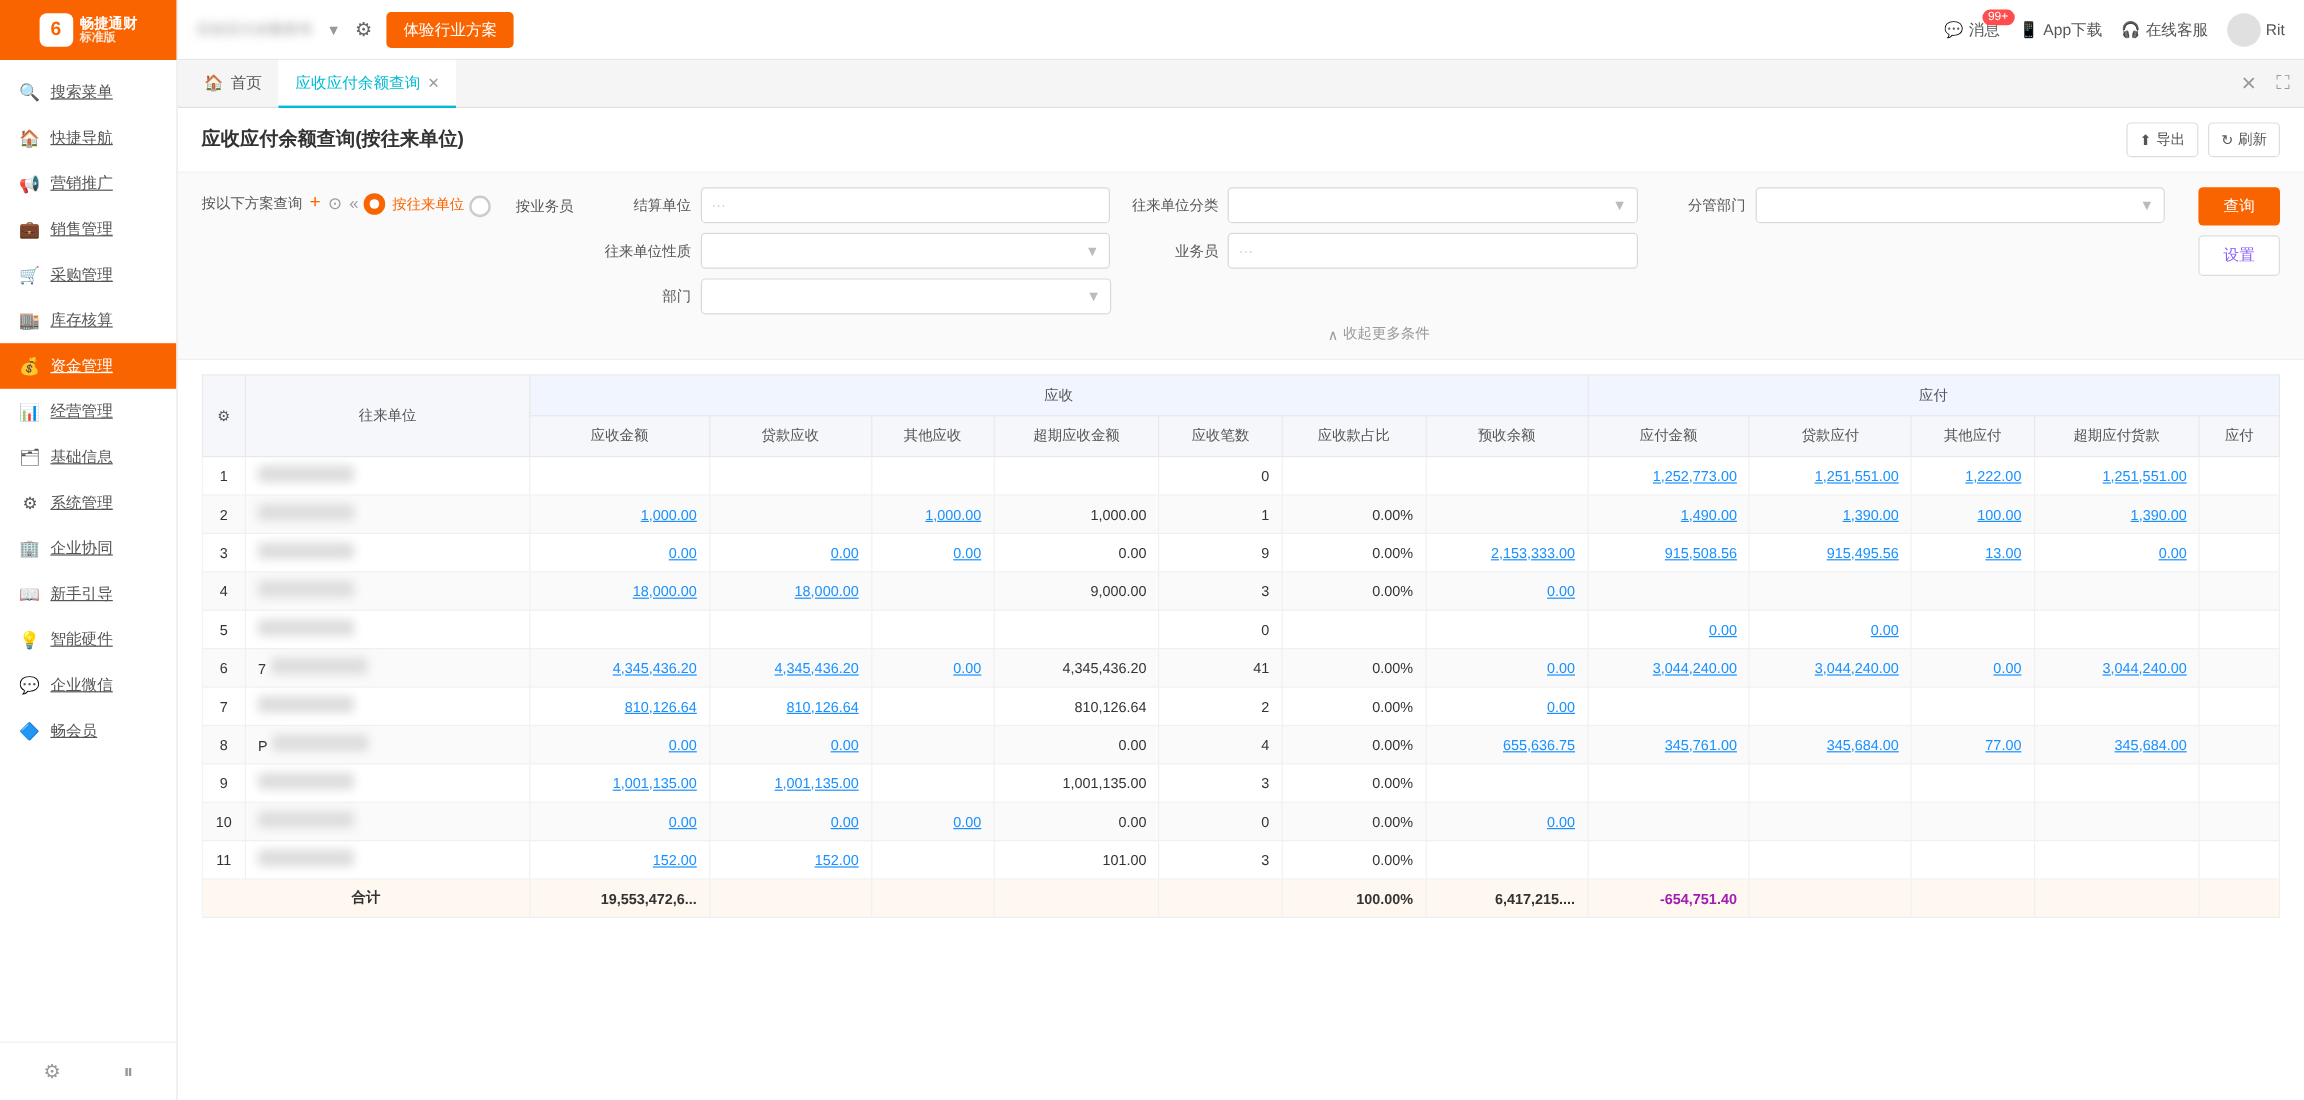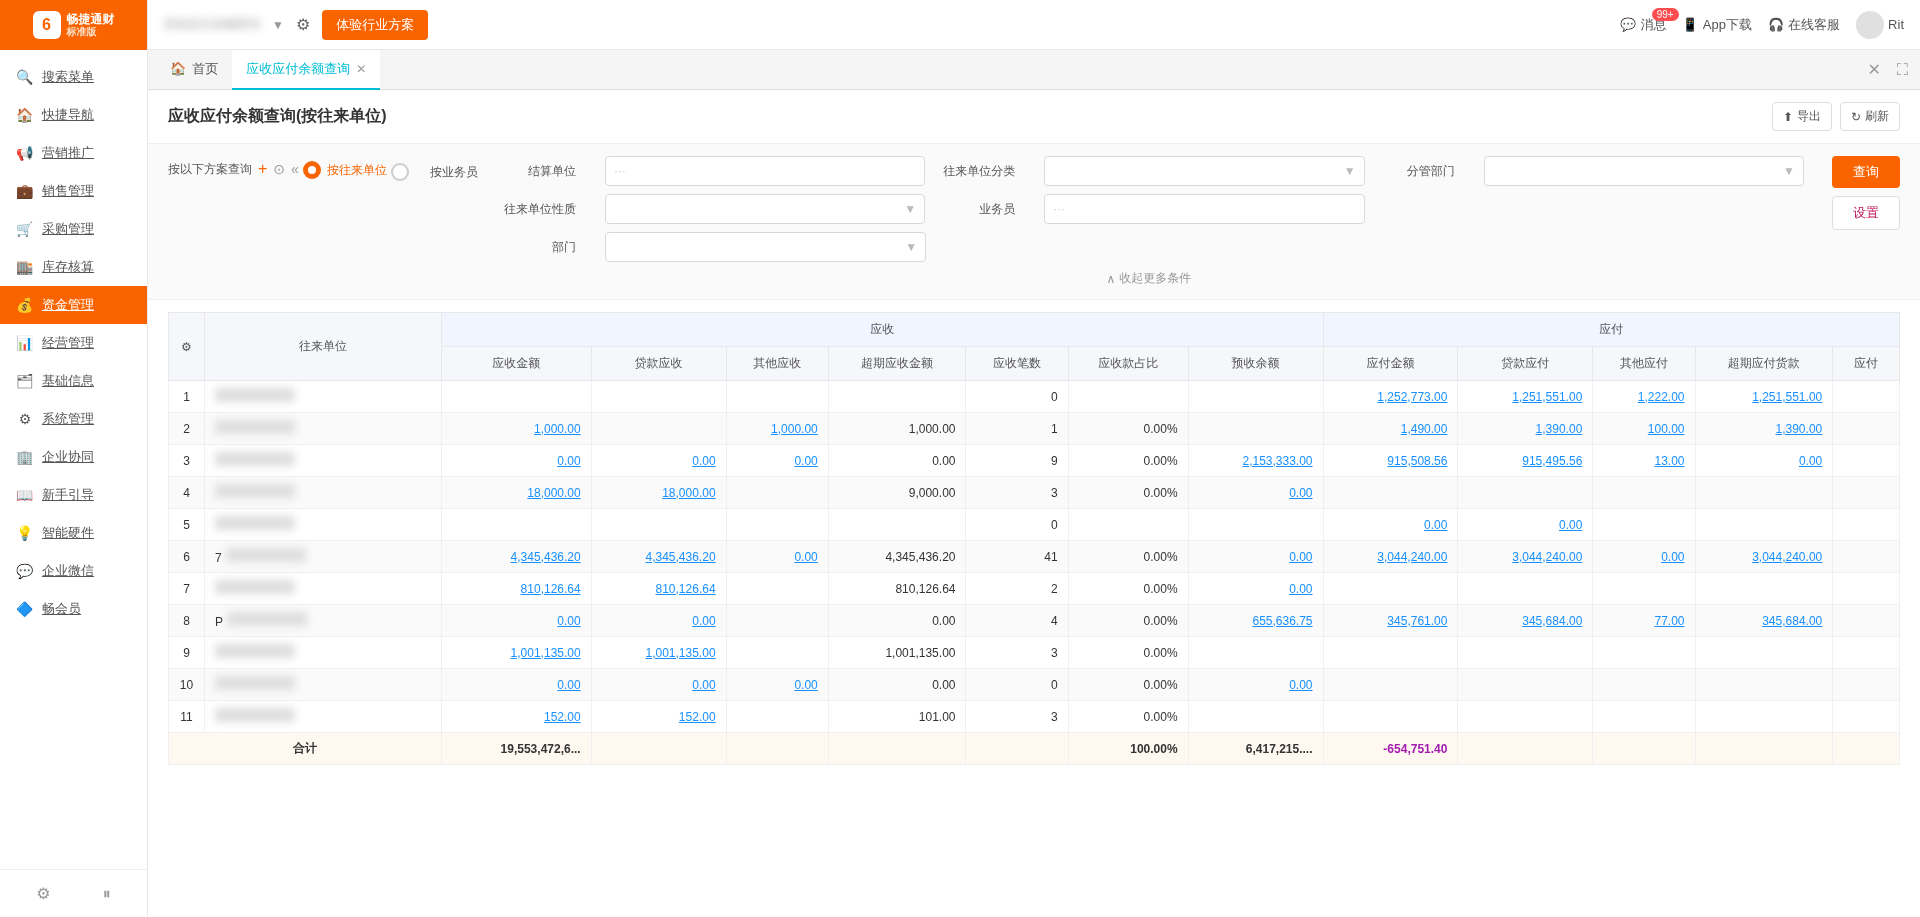--- a/index.html
+++ b/index.html
@@ -112,21 +112,21 @@
       display: flex; align-items: center; gap: 4px; cursor: pointer;
       color: #999; font-size: 12px; border: none; background: none;
     }
 
     
     .btn-query {
       background: #fa6400; color: #fff; border: none; border-radius: 4px;
       padding: 7px 20px; font-size: 13px; cursor: pointer; font-family: inherit;
     }
     .btn-set {
-      background: #fff; color: #be185d; border: 1px solid #ddd; border-radius: 4px;
+      background: #fff; color: #8b5cf6; border: 1px solid #ddd; border-radius: 4px;
       padding: 7px 20px; font-size: 13px; cursor: pointer; font-family: inherit; margin-top: 4px;
     }
     .side-buttons { display: flex; flex-direction: column; gap: 4px; margin-left: 12px; }
 
     
     .table-container { flex: 1; overflow: auto; padding: 0 20px 20px; }
     .data-table {
       width: 100%; border-collapse: collapse; font-size: 12px;
       border: 1px solid #e8e8e8; margin-top: 12px;
     }
@@ -142,21 +142,21 @@
     .data-table .number-cell { text-align: right; }
     .data-table .link-cell { color: #1890ff; text-decoration: underline; cursor: pointer; }
     .data-table .footer-row td { background: #fff8f0; font-weight: bold; }
     .th-group { background: #f0f5ff !important; }
     .row-num { color: #999; }
 
     
     .table-scroll { overflow-x: auto; overflow-y: auto; max-height: calc(100vh - 420px); }
     .table-scroll::-webkit-scrollbar { width: 6px; height: 6px; }
     .table-scroll::-webkit-scrollbar-thumb { background: #ccc; border-radius: 3px; }
-    .field-row { display: flex; align-items: center; gap: 21px; }
+    .field-row { display: flex; align-items: center; }
 
     .tab-window-controls { margin-left: auto; display: flex; gap: 8px; align-items: center; }
     .win-btn { color: #999; cursor: pointer; font-size: 16px; padding: 0 4px; }
 
     .blurred { filter: blur(4px); user-select: none; }
   </style>
 </head>
 <body>
 
 <div class="sidebar">

